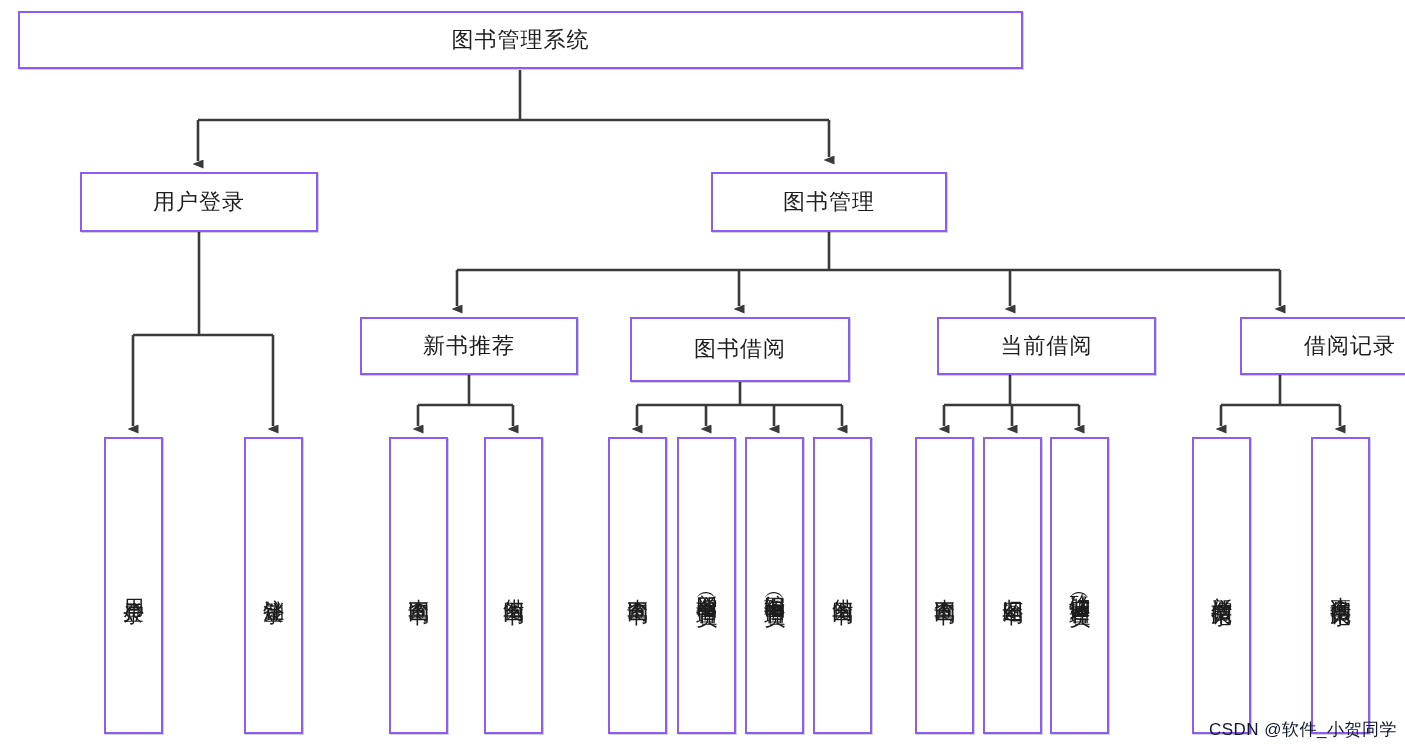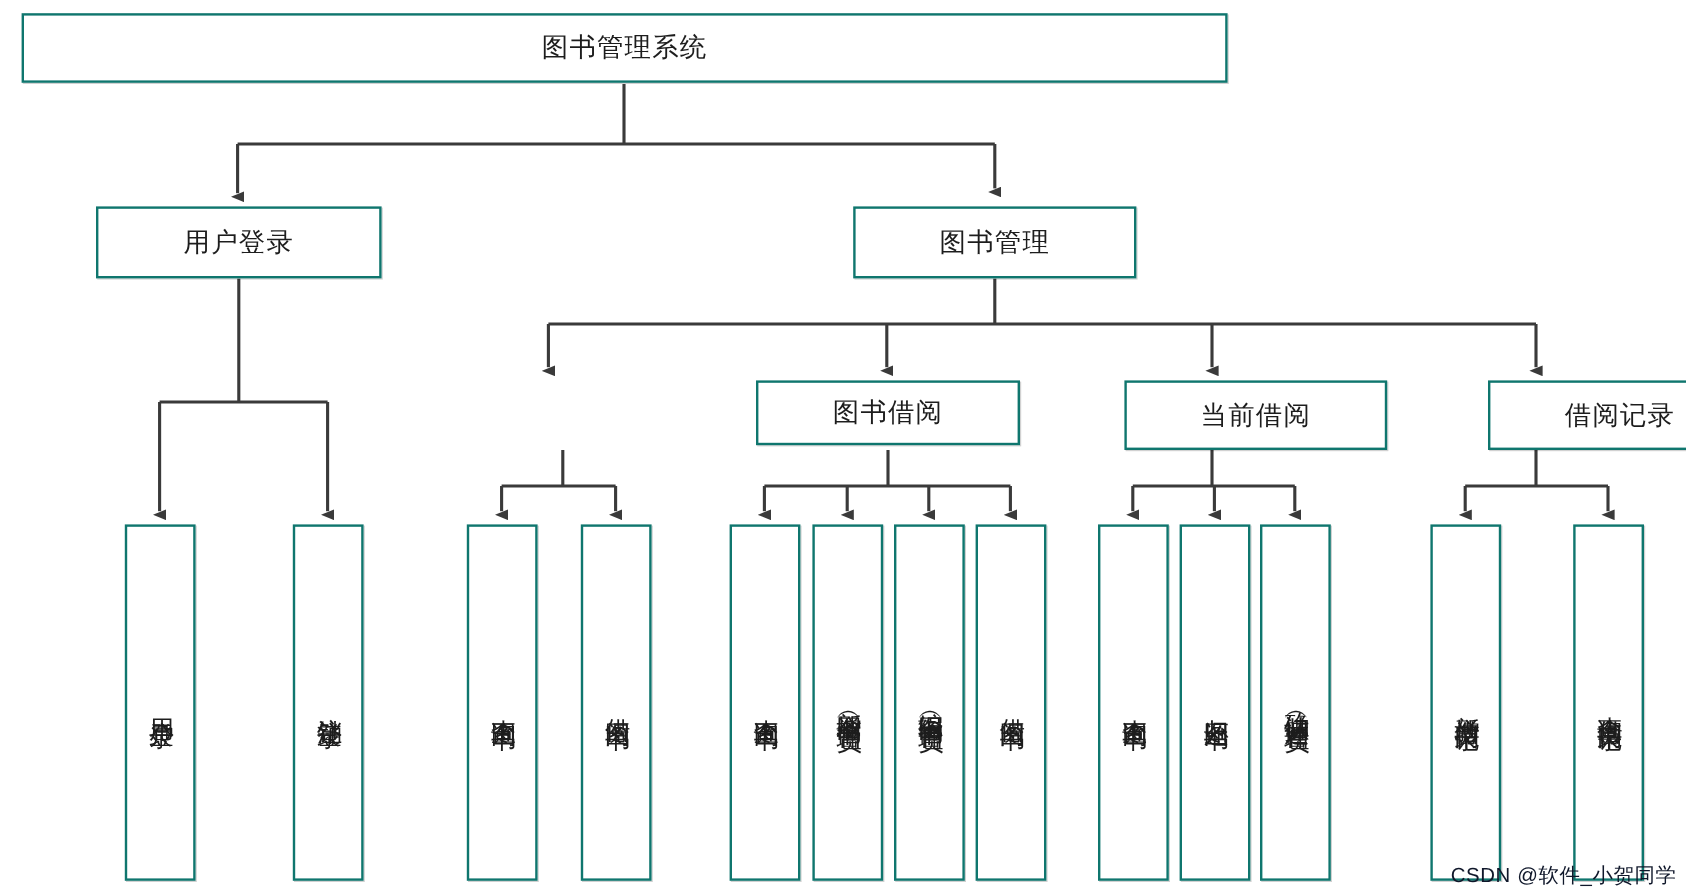--- a/index.html
+++ b/index.html
@@ -21,21 +21,21 @@
     position: absolute;
     left: 0;
     top: 0;
     width: 1405px;
     height: 747px;
     pointer-events: none;
   }
   .node {
     position: absolute;
     box-sizing: border-box;
-    border: 2px solid #0f766e;
+    border: 2px solid #8b5cf6;
     background: #ffffff;
     display: flex;
     align-items: center;
     justify-content: center;
     color: #1d1d1d;
     box-shadow: 1px 1px 0 rgba(0,0,0,0.18);
   }
   .node.h {
     font-size: 22px;
     letter-spacing: 1px;
@@ -123,21 +123,24 @@
     <span>图书管理系统</span>
   </div>
 
   <div class="node h" style="left:80px; top:172px; width:238px; height:60px;">
     <span>用户登录</span>
   </div>
   <div class="node h" style="left:711px; top:172px; width:236px; height:60px;">
     <span>图书管理</span>
   </div>
 
-  <div class="node h" style="left:630px; top:317px; width:220px; height:54px;">
+  <div class="node h" style="left:360px; top:317px; width:218px; height:58px;">
+    <span>新书推荐</span>
+  </div>
+  <div class="node h" style="left:630px; top:317px; width:220px; height:65px;">
     <span>图书借阅</span>
   </div>
   <div class="node h" style="left:901px; top:317px; width:219px; height:58px;margin-left:36px;">
     <span>当前借阅</span>
   </div>
   <div class="node h" style="left:1240px; top:317px; width:220px; height:58px;">
     <span>借阅记录</span>
   </div>
 
   <div class="node v" style="left:104px; top:437px; width:59px; height:297px;">

